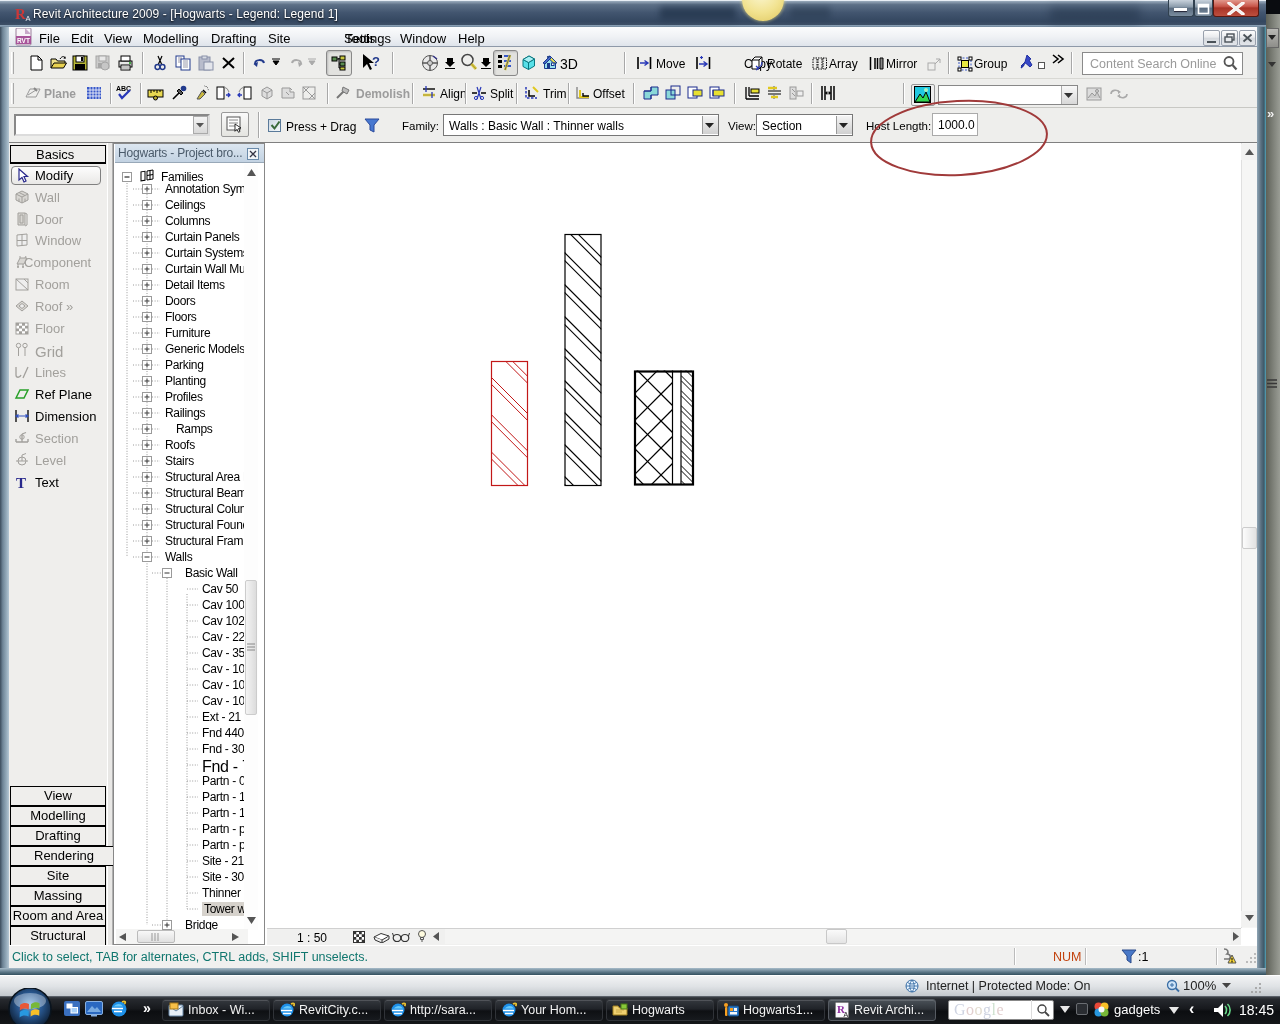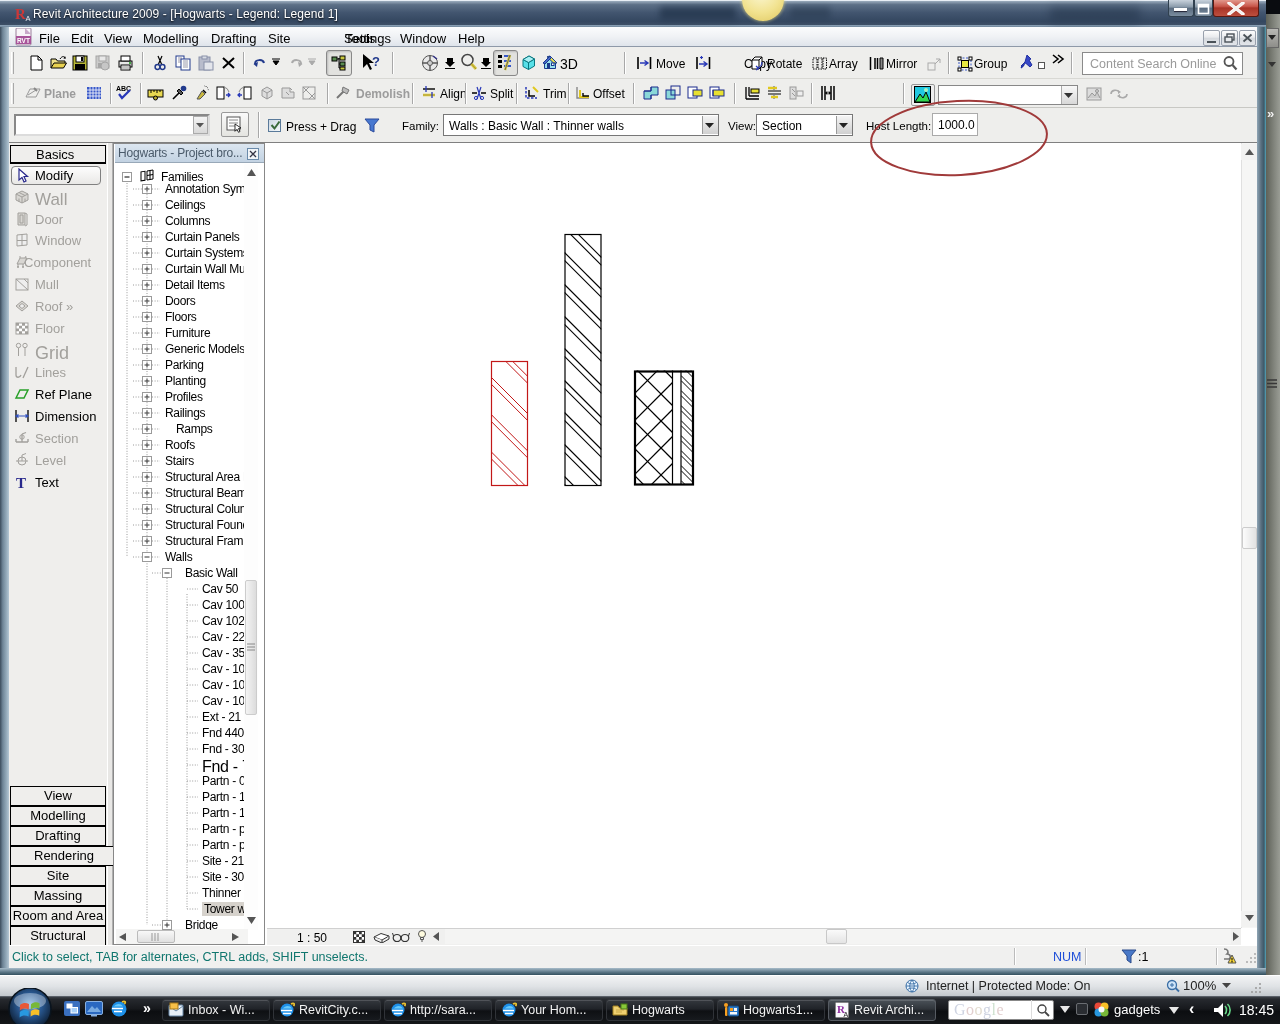--- a/index.html
+++ b/index.html
@@ -436,21 +436,21 @@
 <div class="ab txt" style="left:36px;top:147px;font-size:13px;color:#000;">Basics</div>
 <div class="ab " style="left:11px;top:166px;width:90px;height:19px;background:linear-gradient(#fdfdfd,#e9e8e6);border:1px solid #808080;border-radius:4px"></div>
 <svg class="ab" style="left:17px;top:168px;" width="15" height="16" viewBox="0 0 15 16">
     <path d="M2 1 L2 12 L5 9.5 L7 14 L9 13 L7 8.5 L10.5 8.5 Z" fill="#fff" stroke="#28288c" stroke-width="1.2"></path>
   </svg>
 <div class="ab txt" style="left:35px;top:168px;font-size:13px;color:#000;">Modify</div>
 <svg class="ab" style="left:14px;top:189px;" width="16" height="16" viewBox="0 0 16 16">
     <path d="M2 5 L8 2 L14 5 L14 11 L8 14 L2 11 Z" fill="#d8d6d2" stroke="#a2a09c"></path>
     <path d="M2 5 L8 8 L14 5 M8 8 V14 M5 3.5 L11 6.5 M5 9.5 V12.7 M11 9.5 V12.7" stroke="#a2a09c" fill="none"></path>
   </svg>
-<div class="ab txt" style="left:35px;top:190px;font-size:17px;color:#a2a09c;">Wall</div>
+<div class="ab txt" style="left:35px;top:190px;font-size:13px;color:#a2a09c;">Wall</div>
 <svg class="ab" style="left:14px;top:211px;" width="16" height="16" viewBox="0 0 16 16">
     <path d="M4 2 H11 V14 H4 Z" fill="#d8d6d2" stroke="#a2a09c"></path>
     <path d="M6 4 h3 v8 h-3 z M11 2 l2 1 v11 l-2 1" fill="none" stroke="#a2a09c"></path>
   </svg>
 <div class="ab txt" style="left:35px;top:212px;font-size:13px;color:#a2a09c;">Door</div>
 <svg class="ab" style="left:14px;top:232px;" width="16" height="16" viewBox="0 0 16 16">
     <path d="M3 3 L13 2 L13 13 L3 14 Z" fill="#eee" stroke="#a2a09c"></path>
     <path d="M8 2.5 V13.5 M3 8.5 H13" stroke="#a2a09c"></path>
   </svg>
 <div class="ab txt" style="left:35px;top:233px;font-size:13px;color:#a2a09c;">Window</div>
@@ -458,21 +458,21 @@
     <path d="M3 10 L6 4 L13 4 L10 10 Z" fill="#d8d6d2" stroke="#a2a09c"></path>
     <path d="M4 10 v3 M9 10 v3 M6 4 L6 2 M11 4 l1 -2" stroke="#a2a09c"></path>
     <circle cx="4" cy="13" r="1" fill="#a2a09c"></circle>
     <circle cx="9" cy="13" r="1" fill="#a2a09c"></circle>
   </svg>
 <div class="ab txt" style="left:24px;top:255px;font-size:13px;color:#a2a09c;">Component</div>
 <svg class="ab" style="left:14px;top:276px;" width="16" height="16" viewBox="0 0 16 16">
     <rect x="2" y="3" width="12" height="11" fill="#eee" stroke="#a2a09c"></rect>
     <path d="M2 3 L14 14 M10 3 L14 7" stroke="#a2a09c"></path>
   </svg>
-<div class="ab txt" style="left:35px;top:277px;font-size:13px;color:#a2a09c;">Mull</div>
+<div class="ab txt" style="left:35px;top:277px;font-size:13px;color:#a2a09c;">Room</div>
 <svg class="ab" style="left:14px;top:298px;" width="16" height="16" viewBox="0 0 16 16">
     <path d="M2 8 L8 3 L14 8 L8 13 Z" fill="#d8d6d2" stroke="#a2a09c"></path>
     <path d="M5 8 L8 5.5 L11 8 L8 10.5 Z" fill="#eee" stroke="#a2a09c"></path>
   </svg>
 <div class="ab txt" style="left:35px;top:299px;font-size:13px;color:#a2a09c;">Roof »</div>
 <svg class="ab" style="left:14px;top:320px;" width="16" height="16" viewBox="0 0 16 16">
     <rect x="2" y="3" width="12" height="11" fill="#fff" stroke="#a2a09c"></rect>
     <rect x="2" y="3.0" width="3" height="2.75" fill="#a2a09c"></rect>
     <rect x="2" y="8.5" width="3" height="2.75" fill="#a2a09c"></rect>
     <rect x="5" y="5.75" width="3" height="2.75" fill="#a2a09c"></rect>
@@ -481,21 +481,21 @@
     <rect x="8" y="8.5" width="3" height="2.75" fill="#a2a09c"></rect>
     <rect x="11" y="5.75" width="3" height="2.75" fill="#a2a09c"></rect>
     <rect x="11" y="11.25" width="3" height="2.75" fill="#a2a09c"></rect>
   </svg>
 <div class="ab txt" style="left:35px;top:321px;font-size:13px;color:#a2a09c;">Floor</div>
 <svg class="ab" style="left:14px;top:342px;" width="16" height="16" viewBox="0 0 16 16">
     <circle cx="4.5" cy="3.5" r="2.2" fill="none" stroke="#a2a09c"></circle>
     <circle cx="11" cy="3.5" r="2.2" fill="none" stroke="#a2a09c"></circle>
     <path d="M4.5 6 V14 M11 6 V14" stroke="#a2a09c"></path>
   </svg>
-<div class="ab txt" style="left:35px;top:343px;font-size:18px;color:#a2a09c;">Grid</div>
+<div class="ab txt" style="left:35px;top:343px;font-size:15px;color:#a2a09c;">Grid</div>
 <svg class="ab" style="left:14px;top:364px;" width="16" height="16" viewBox="0 0 16 16">
     <path d="M2 3 V11 C2 14 6 14 7 11" fill="none" stroke="#a2a09c" stroke-width="1.3"></path>
     <path d="M9 14 L14 3" stroke="#a2a09c" stroke-width="1.3"></path>
   </svg>
 <div class="ab txt" style="left:35px;top:365px;font-size:13px;color:#a2a09c;">Lines</div>
 <svg class="ab" style="left:14px;top:386px;" width="16" height="16" viewBox="0 0 16 16">
     <path d="M2 12 L6 4 H14 L10 12 Z" fill="none" stroke="#28a028" stroke-width="1.5"></path>
   </svg>
 <div class="ab txt" style="left:35px;top:387px;font-size:13px;color:#000;">Ref Plane</div>
 <svg class="ab" style="left:14px;top:408px;" width="16" height="16" viewBox="0 0 16 16">
@@ -898,21 +898,21 @@
 <div class="ab " style="left:445px;top:929px;width:786px;height:15px;background:#f4f4f3"></div>
 <div class="ab " style="left:826px;top:929px;width:21px;height:15px;background:linear-gradient(#fafafa,#e4e4e4);border:1px solid #c8c8c8;border-radius:2px"></div>
 <svg class="ab" style="left:1232px;top:932px;" width="8" height="9" viewBox="0 0 8 9">
     <path d="M1 0 L7 4.5 L1 9 Z" fill="#555"></path>
   </svg>
 <div class="ab " style="left:9px;top:945px;width:1248px;height:23px;background:#f0f0ef;border-top:1px solid #fff"></div>
 <div class="ab txt" style="left:12px;top:950px;font-size:12.5px;color:#0f766e;">Click to select, TAB for alternates, CTRL adds, SHIFT unselects.</div>
 <div class="ab " style="left:1014px;top:948px;width:2px;height:17px;border-left:1px solid #bbb;border-right:1px solid #fff"></div>
 <div class="ab " style="left:1085px;top:948px;width:2px;height:17px;border-left:1px solid #bbb;border-right:1px solid #fff"></div>
 <div class="ab " style="left:1216px;top:948px;width:2px;height:17px;border-left:1px solid #bbb;border-right:1px solid #fff"></div>
-<div class="ab txt" style="left:1053px;top:950px;font-size:12.5px;color:#1d4ed8;">NUM</div>
+<div class="ab txt" style="left:1053px;top:950px;font-size:12.5px;color:#c2410c;">NUM</div>
 <svg class="ab" style="left:1121px;top:949px;" width="16" height="15" viewBox="0 0 16 15">
     <path d="M1 1 H15 L10 7 V14 L6 11 V7 Z" fill="#4878c8" stroke="#2a4a8a"></path>
   </svg>
 <div class="ab txt" style="left:1138px;top:950px;font-size:12.5px;color:#000;">:1</div>
 <svg class="ab" style="left:1221px;top:948px;" width="17" height="16" viewBox="0 0 17 16">
     <path d="M3 1 C7 1 8 4 6 6 C10 6 10 10 8 11 L3 11" fill="none" stroke="#777" stroke-width="1.6"></path>
     <path d="M7 15 L11 7 L15 15 Z" fill="#f8d838" stroke="#555"></path>
     <line x1="11" y1="10" x2="11" y2="12.5" stroke="#000"></line>
     <circle cx="11" cy="13.8" r="0.7" fill="#000"></circle>
   </svg>

